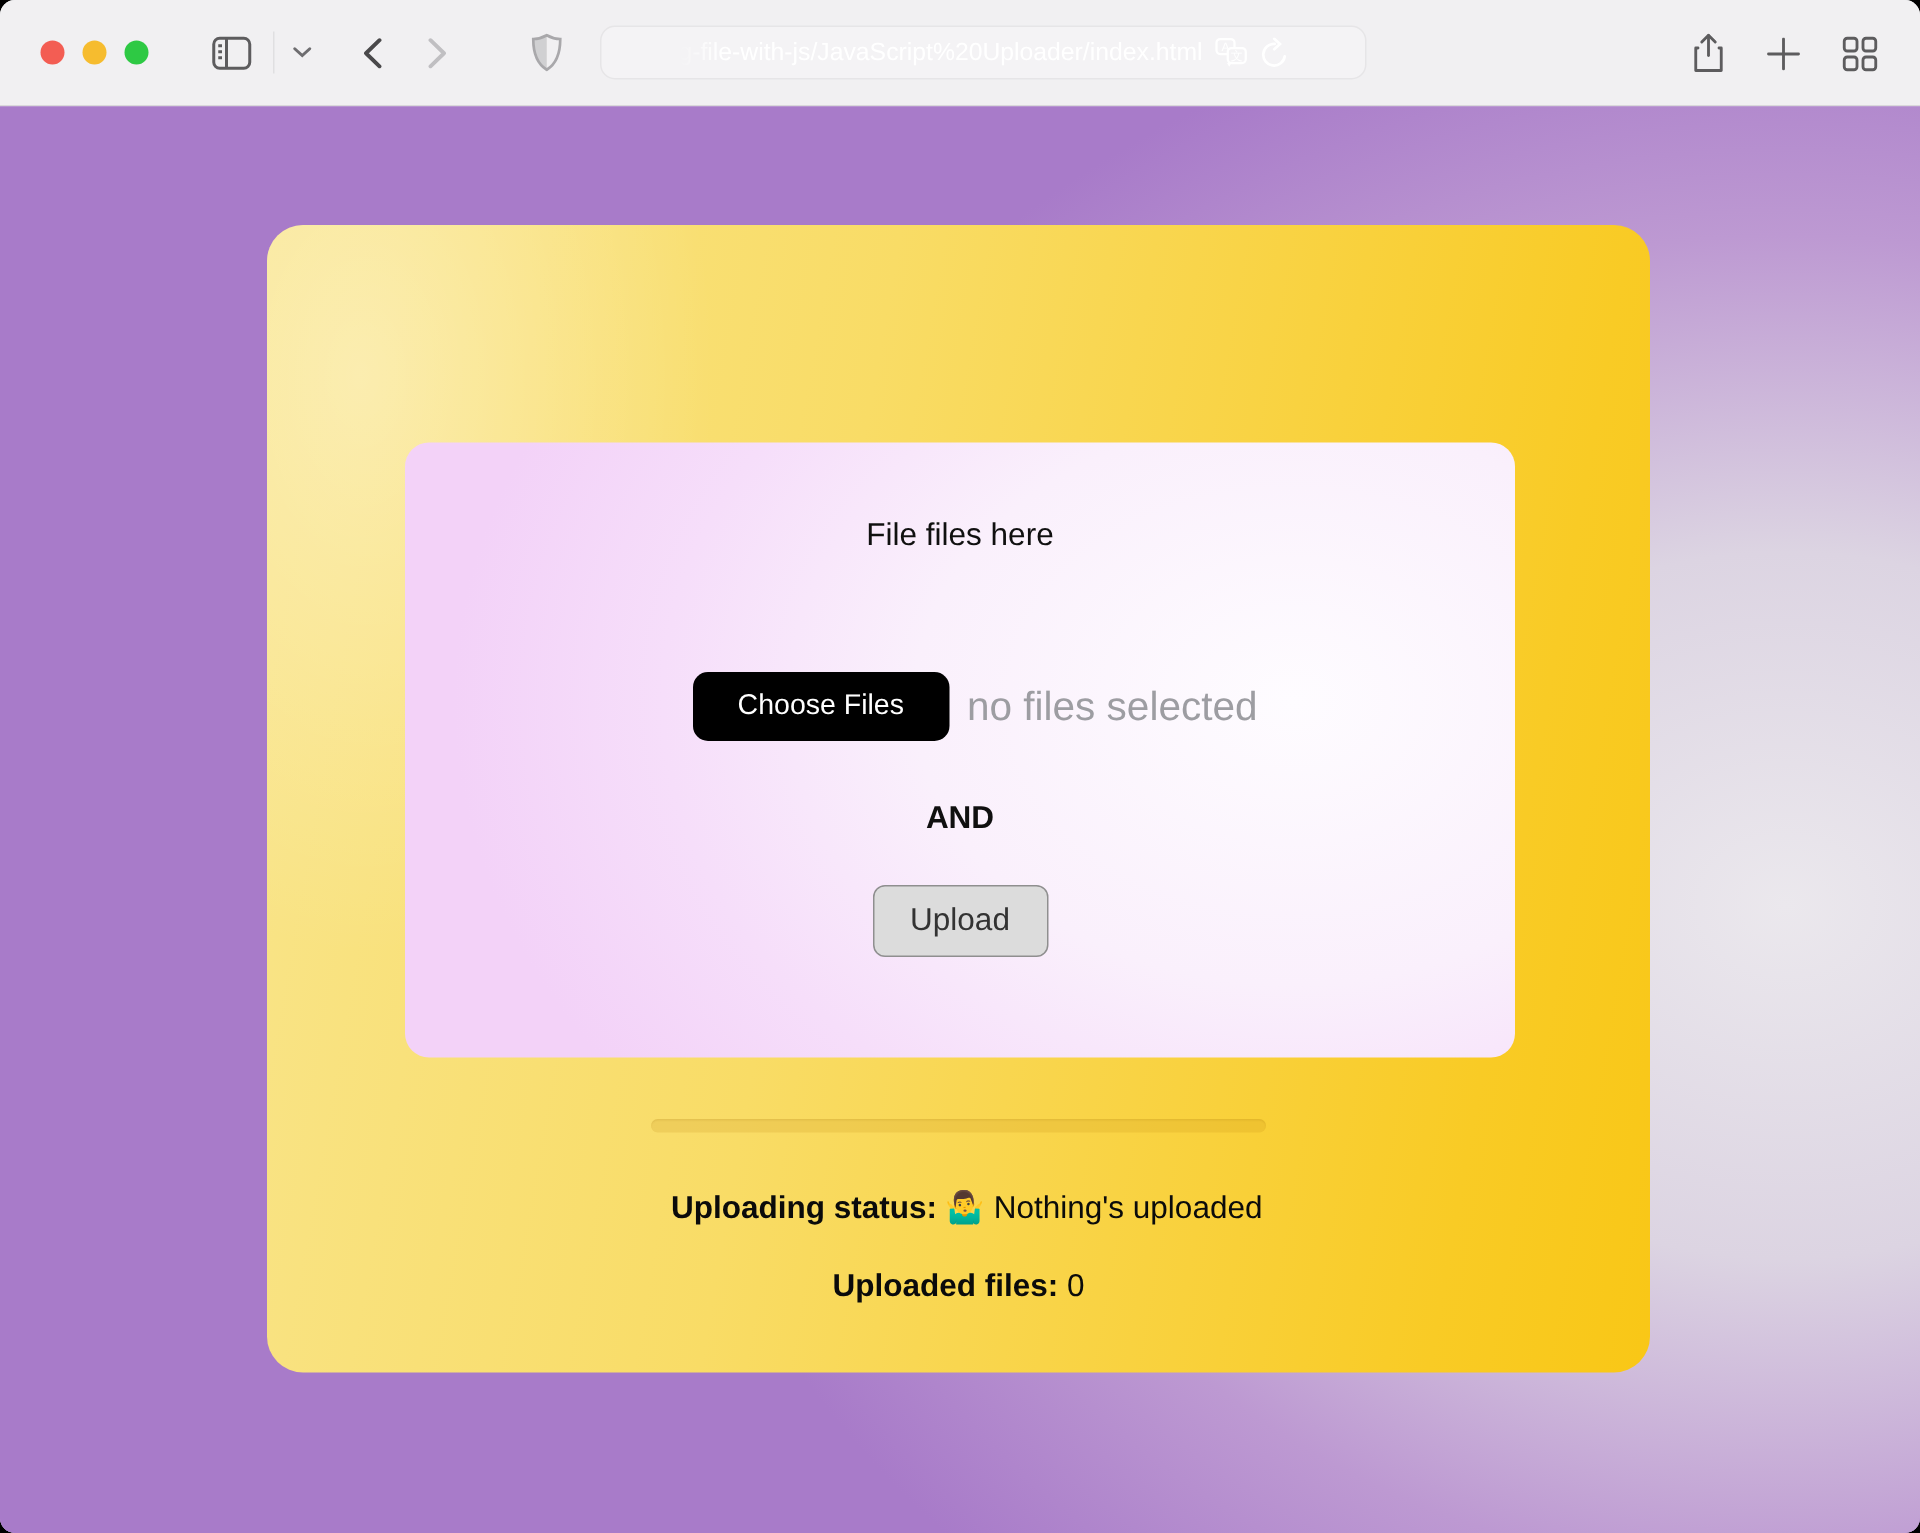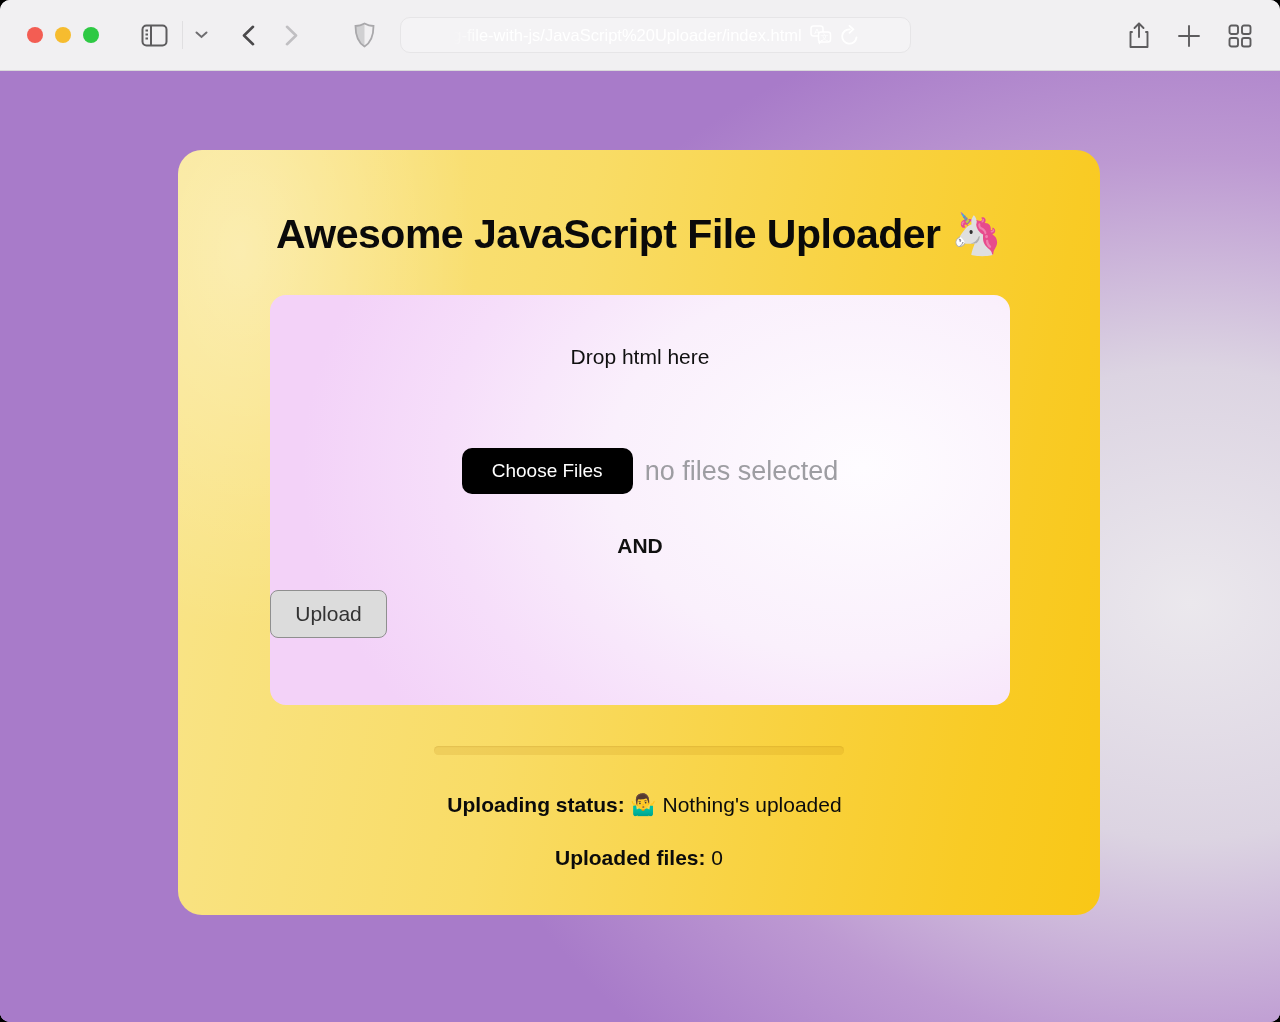--- a/index.html
+++ b/index.html
@@ -78,21 +78,21 @@
   .dz-or   { top: 100px; font-weight: bold; font-size: 22px; }
   .dz-and  { top: 239px; font-weight: bold; font-size: 21px; }
 
   .file-row { position: absolute; top: 153px; left: 0; right: 0; display: flex; align-items: center; justify-content: center; gap: 12px; padding-left: 20px; }
   .choose-btn {
     background: #000; color: #fff; border: none; border-radius: 10px;
     width: 171px; height: 46px; font-size: 19px; font-family: inherit; cursor: pointer;
   }
   .no-files { color: #9d9da2; font-size: 27px; }
 
-  .upload-row { position: absolute; top: 295px; left: 0; right: 0; display: flex; }
+  .upload-row { position: absolute; top: 295px; left: 0; right: 0; display: flex; justify-content: center; }
   .upload-btn {
     background: #dcdcdc; color: #333; border: 1px solid #8f8f8f; border-radius: 8px;
     width: 117px; height: 48px; font-size: 21px; font-family: inherit; cursor: pointer;
   }
 
   .progress-track {
     position: absolute; top: 596px; left: 50%; transform: translateX(-50%);
     width: 410px; height: 9px; border-radius: 5px;
     background: rgba(187, 132, 10, 0.16); box-shadow: inset 0 1px 1px rgba(150,100,0,0.12);
   }
@@ -190,24 +190,23 @@
           <rect x="1.5" y="14" width="8.5" height="8.5" rx="2"></rect>
           <rect x="14" y="14" width="8.5" height="8.5" rx="2"></rect>
         </svg>
       </span>
     </div>
   </div>
 
   <div class="content">
     <div class="card">
 
-      <h1 class="page-title">Awesome JavaScript File Uploader 🦄</h1>
 
       <div class="dropzone">
-        <div class="dz-text dz-drop">Drop html here</div>
+        <div class="dz-text dz-drop">File files here</div>
 
         <div class="file-row">
           <button class="choose-btn">Choose Files</button>
           <span class="no-files">no files selected</span>
         </div>
 
         <div class="dz-text dz-and">AND</div>
 
         <div class="upload-row">
           <button class="upload-btn">Upload</button>

